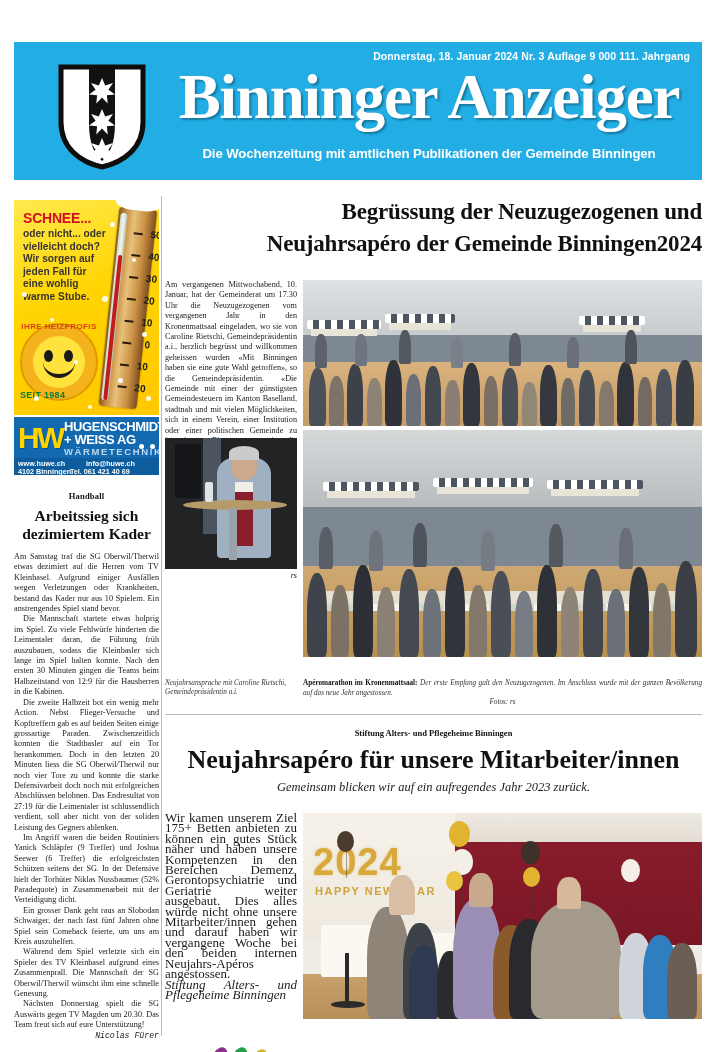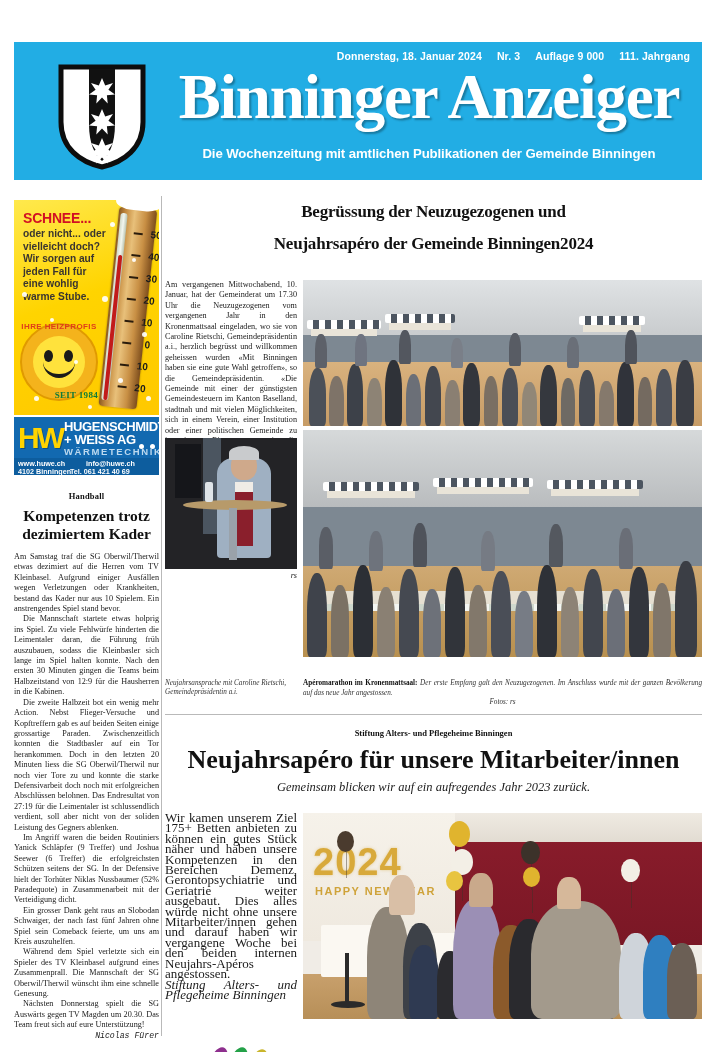--- a/index.html
+++ b/index.html
@@ -17,21 +17,21 @@
     width: 688px; height: 138px;
     background: #22ade4;
     overflow: hidden;
   }
   .masthead-dateline {
     position: absolute; right: 12px; top: 8px;
     font-family: "Liberation Sans", sans-serif;
     font-weight: bold; font-size: 10.5px; color: #ffffff;
     letter-spacing: 0.1px; white-space: nowrap;
   }
-  .masthead-dateline span { margin-left: 12px; }
+  .masthead-dateline span { }
   .masthead-dateline span:first-child { margin-left: 0; }
 
   
   .coat {
     position: absolute; left: 44px; top: 22px;
     width: 88px; height: 106px;
   }
   .coat svg { display:block; }
 
   .masthead-title {
@@ -132,22 +132,22 @@
   .mouth {
     position:absolute; left:10px; top:26px; width:32px; height:16px;
     border-bottom:4px solid #1a1a1a; border-radius:0 0 40px 40px;
   }
   .smiley-txt-top {
     position:absolute; left:0; top:-1px; width:78px; text-align:center;
     font-family:"Liberation Sans",sans-serif; font-weight:bold;
     font-size:8px; color:#e03c1a; letter-spacing:.4px;
   }
   .smiley-txt-bot {
-    position:absolute; left:0; bottom:1px; width:78px; text-align:right;
-    font-family:Liberation Serif, serif; font-weight:bold;
+    position:absolute; left:0; bottom:1px; width:78px; text-align:left;
+    font-family:Liberation Sans, sans-serif; font-weight:bold;
     font-size:9px; color:#0f7a3a; letter-spacing:.3px;
   }
 
   
   .ad-huwe {
     position: relative; margin-top: 2px;
     width: 145px; height: 58px;
     background: #1269b0;
     overflow:hidden;
   }
@@ -213,23 +213,23 @@
   .main-col {
     position:absolute; left:165px; top:196px;
     width:537px; height:840px;
   }
   .vrule {
     position:absolute; top:0; width:0.6px; height:100%;
     background:#b9b9b9;
   }
 
   .lead-title {
-    width:537px; text-align:center;
+    width:537px; text-align:right;
     font-family:"Liberation Serif",serif; font-weight:bold;
-    font-size:17px; line-height:32px; color:#111;
+    font-size:23px; line-height:32px; color:#111;
     letter-spacing:-0.2px;
   }
 
   .lead-grid {
     position:absolute; left:0; top:84px; width:537px;
   }
   .lead-text {
     position:absolute; left:0; top:0; width:132px;
     font-family:"Liberation Serif",serif;
     font-size:8.2px; line-height:10.4px; color:#1a1a1a;
@@ -454,21 +454,21 @@
       <div class="huwe-foot">
         <div class="hf-a">www.huwe.ch</div>
         <div class="hf-b">info@huwe.ch</div>
         <div class="hf-c">4102 Binningen</div>
         <div class="hf-d">Tel. 061 421 40 69</div>
       </div>
     </div>
 
     <div class="hb">
       <div class="hb-kicker">Handball</div>
-      <div class="hb-title">Kompetenzen trotz dezimiertem Kader</div>
+      <div class="hb-title">Arbeitssieg sich dezimiertem Kader</div>
       <div class="hb-body">
         <p class="first">Am Samstag traf die SG Oberwil/Therwil etwas dezimiert auf die Herren vom TV Kleinbasel. Aufgrund einiger Ausfällen wegen Verletzungen oder Krankheiten, bestand das Kader nur aus 10 Spielern. Ein anstrengendes Spiel stand bevor.</p>
         <p>Die Mannschaft startete etwas holprig ins Spiel. Zu viele Fehlwürfe hinderten die Leimentaler daran, die Führung früh auszubauen, sodass die Kleinbasler sich lange im Spiel halten konnte. Nach den ersten 30 Minuten gingen die Teams beim Halbzeitstand von 12:9 für die Hausherren in die Kabinen.</p>
         <p>Die zweite Halbzeit bot ein wenig mehr Action. Nebst Flieger-Versuche und Kopftreffern gab es auf beiden Seiten einige grossartige Paraden. Zwischenzeitlich konnten die Stadtbasler auf ein Tor herankommen. Doch in den letzten 20 Minuten liess die SG Oberwil/Therwil nur noch vier Tore zu und konnte die starke Defensivarbeit doch noch mit erfolgreichen Abschlüssen belohnen. Das Endresultat von 27:19 für die Leimentaler ist schlussendlich verdient, soll aber nicht von der soliden Leistung des Gegners ablenken.</p>
         <p>Im Angriff waren die beiden Routiniers Yanick Schläpfer (9 Treffer) und Joshua Seewer (6 Treffer) die erfolgreichsten Schützen seitens der SG. In der Defensive hielt der Torhüter Niklas Nussbaumer (52% Paradequote) in Zusammenarbeit mit der Verteidigung dicht.</p>
         <p>Ein grosser Dank geht raus an Slobodan Schwaiger, der nach fast fünf Jahren ohne Spiel sein Comeback feierte, um uns am Kreis auszuhelfen.</p>
         <p>Während dem Spiel verletzte sich ein Spieler des TV Kleinbasel aufgrund eines Zusammenprall. Die Mannschaft der SG Oberwil/Therwil wünscht ihm eine schnelle Genesung.</p>
         <p>Nächsten Donnerstag spielt die SG Auswärts gegen TV Magden um 20.30. Das Team freut sich auf eure Unterstützung!</p>
         <p style="text-align:right;text-indent:0" class="hb-sig">Nicolas Fürer</p>
       </div>

